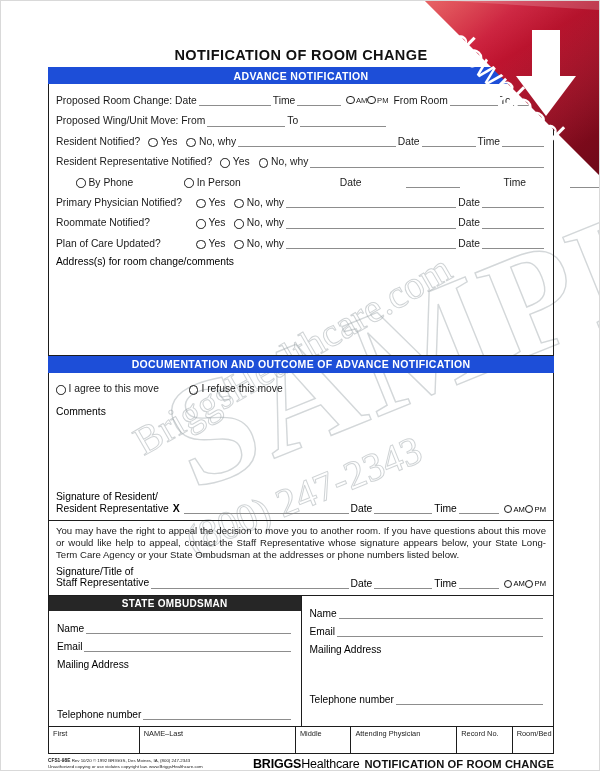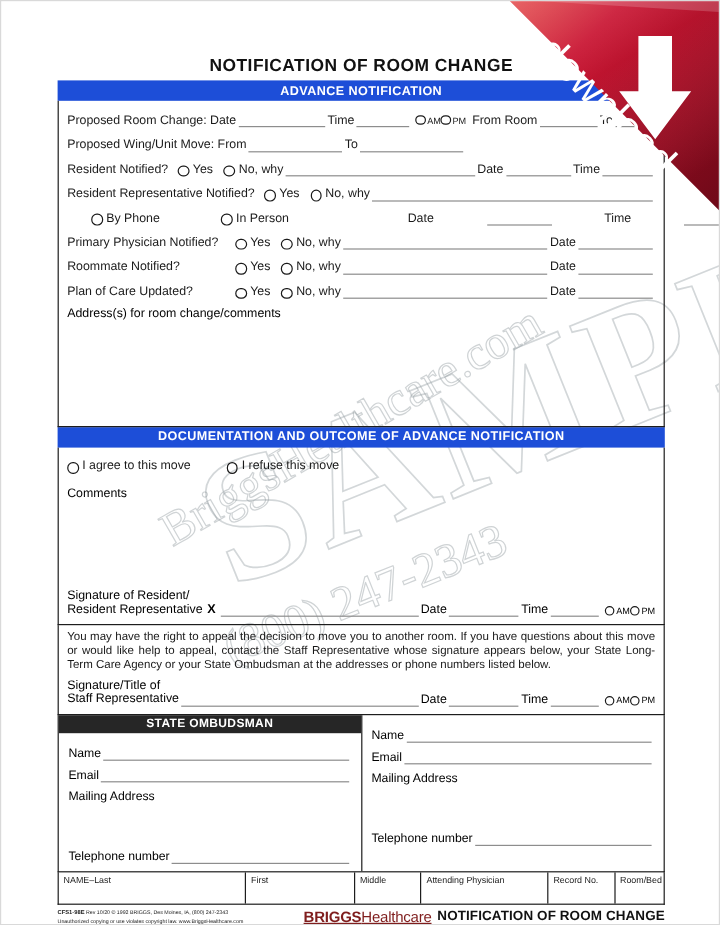--- a/index.html
+++ b/index.html
@@ -222,24 +222,24 @@
     font-weight:400;
     flex:0 0 210px;
     white-space:nowrap;
   }
   .fine b{font-size:4.8px;}
   .logo{
     flex:0 0 auto;
     font-size:12.5px;
     font-weight:700;
     letter-spacing:-.2px;
-    color:#7f1d1d;
+    color:#000000;
     margin:0 auto;
     position:absolute;
-    left:205px;top:-1px;text-decoration:underline;
+    left:205px;top:-1px;
   }
   .logo span.light{font-weight:400;}
   .foot-title{
     position:absolute;
     right:0;top:0;
     font-size:11.2px;
     font-weight:700;
     color:#111;
     letter-spacing:.1px;
   }
@@ -511,22 +511,22 @@
               <span>Telephone number</span>
               <span class="rule"></span>
             </div>
           </div>
         </div>
 
       </div>
     </div>
 
     <div class="strip">
+      <div class="cell" style="flex:0 0 18%">First</div>
       <div class="cell" style="flex:0 0 31%">NAME–Last</div>
-      <div class="cell" style="flex:0 0 18%">First</div>
       <div class="cell" style="flex:0 0 11%">Middle</div>
       <div class="cell" style="flex:0 0 21%">Attending Physician</div>
       <div class="cell" style="flex:0 0 11%">Record No.</div>
       <div class="cell" style="flex:1 1 auto">Room/Bed</div>
     </div>
 
     <div class="footer">
       <div class="fine">
         <b>CFS1-98E</b>
         <span>Rev 10/20   © 1992 BRIGGS, Des Moines, IA, (800) 247-2343</span><br>

